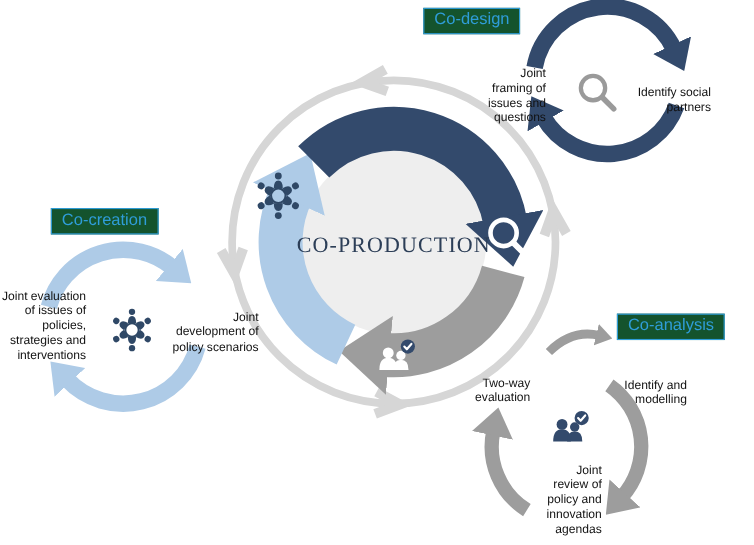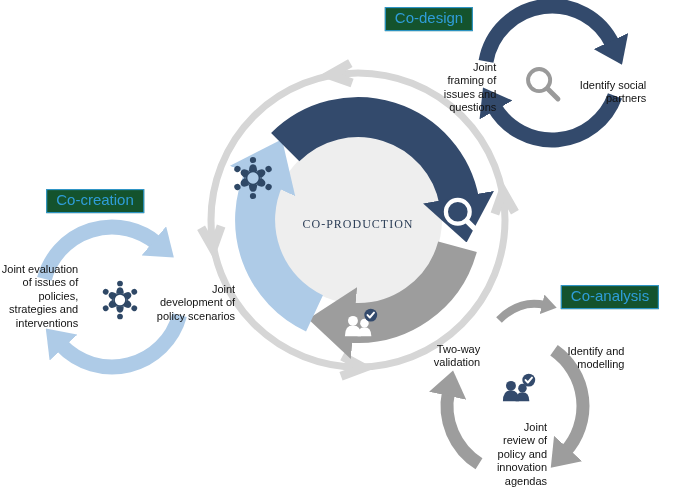--- a/index.html
+++ b/index.html
@@ -30,21 +30,21 @@
     color: #2f9dd9;
     border: 1px solid #2f9dd9;
     background: #14532d;
     padding: 1px 9px 2px;
     white-space: nowrap;
   }
   .center-title {
     position: absolute;
     transform: translate(-50%, -50%);
     font-family: "Liberation Serif", serif;
-    font-size: 12px;
+    font-size: 20px;
     letter-spacing: 1px;
     color: #2c3e57;
     white-space: nowrap;
   }
 </style>
 </head>
 <body>
 
 <div class="canvas">
 
@@ -138,21 +138,21 @@
   <div class="phase-box" style="left:63px; top:201px;margin-left:32px;">Co-creation</div>
 
   <div class="lbl" style="left:470px; top:88px;">Joint
 framing of
 issues and
 questions</div>
   <div class="lbl" style="left:613px; top:92px;">Identify social
 partners</div>
 
   <div class="lbl" style="left:457px; top:356px;">Two-way
-validation</div>
+evaluation</div>
   <div class="lbl" style="left:596px; top:358px;">Identify and
 modelling</div>
   <div class="lbl" style="left:522px; top:455px;">Joint
 review of
 policy and
 innovation
 agendas</div>
 
   <div class="lbl" style="left:40px; top:297px;">Joint evaluation
 of issues of

